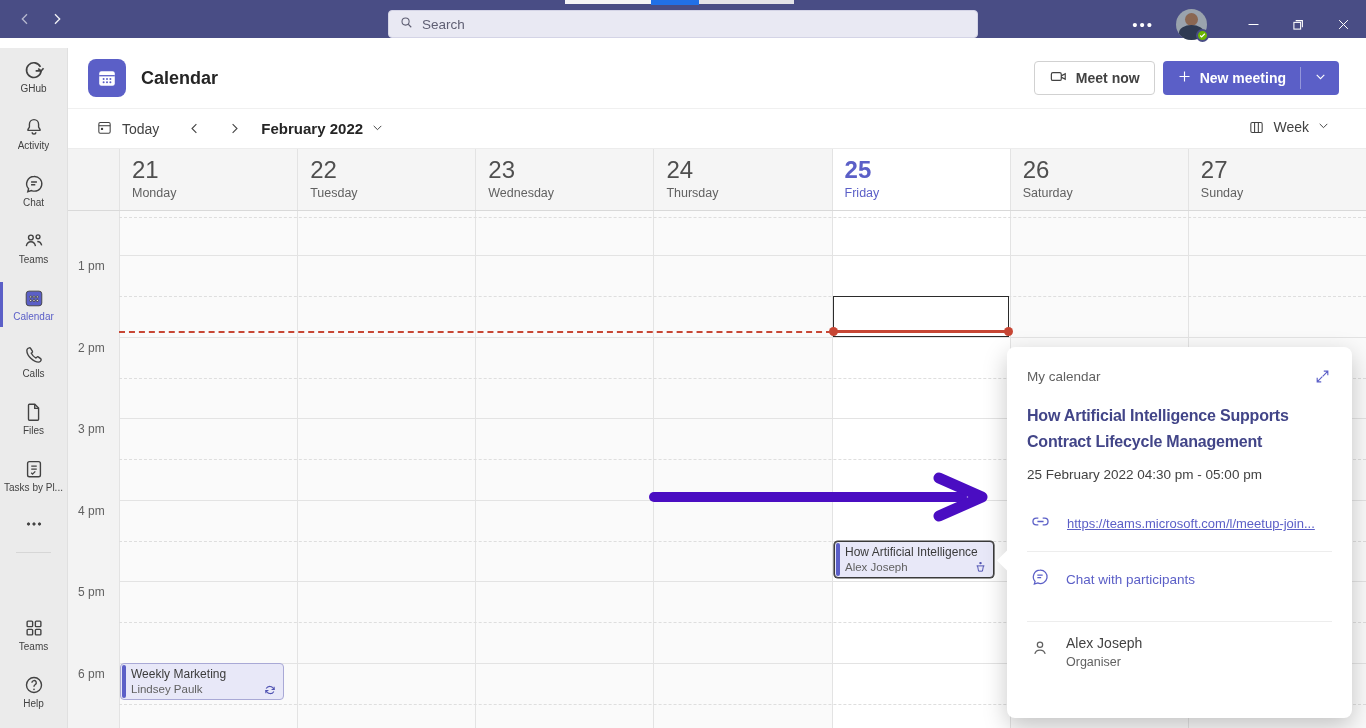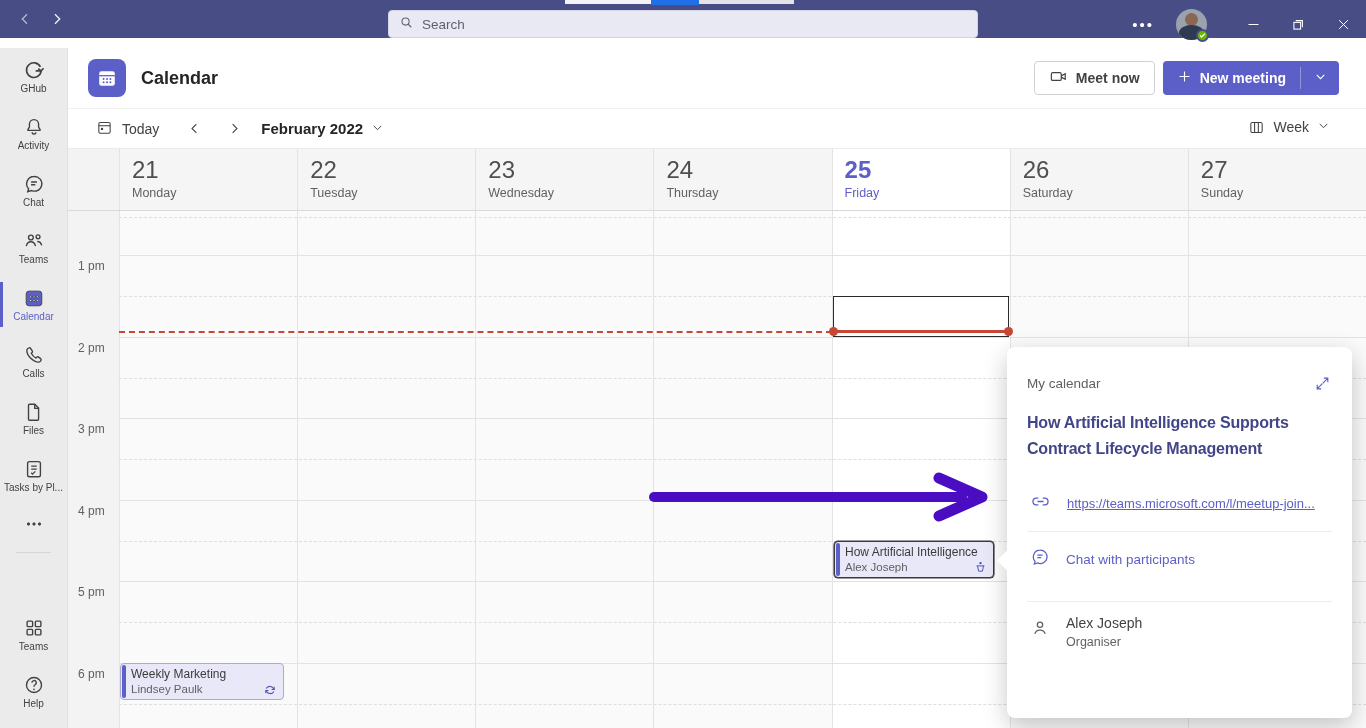--- a/index.html
+++ b/index.html
@@ -109,21 +109,21 @@
   .event-mini-icon svg { stroke:#4f52b2; }
   .ev-ai { left:766px; top:330px; width:160px; }
   .ev-weekly { left:52px; top:452px; width:164px; }
 
   
   .big-arrow { position:absolute; left:640px; top:470px; z-index:40; pointer-events:none; }
   .big-arrow path { stroke:var(--arrow); fill:none; stroke-linecap:round; stroke-linejoin:round; }
 
   
   .popup { position:absolute; left:1007px; top:347px; width:345px; height:371px; background:#fff;
-    border-radius:8px; box-shadow:0 8px 24px rgba(0,0,0,.22); z-index:30; padding:26px 20px 0; }
+    border-radius:8px; box-shadow:0 8px 24px rgba(0,0,0,.22); z-index:30; padding:19px 20px 0; }
   .popup-notch { position:absolute; left:-7px; top:206px; width:15px; height:15px; background:#fff;
     transform:rotate(45deg); }
   .popup-row1 { display:flex; align-items:center; justify-content:space-between; }
   .popup-context { font-size:13.5px; color:#616161; }
   .popup-expand { width:20px; height:20px; display:flex; align-items:center; justify-content:center; cursor:pointer; }
   .popup-expand svg { stroke:var(--accent); }
   .popup-title { margin-top:17px; font-size:16px; font-weight:700; letter-spacing:-.2px; line-height:26px;
     color:var(--title); }
   .popup-datetime { margin-top:12px; font-size:13.5px; color:#424242; }
   .popup-btns { margin-top:18px; display:flex; gap:14px; }
@@ -535,20 +535,21 @@
     <div class="popup-notch"></div>
     <div class="popup-row1">
       <span class="popup-context">My calendar</span>
       <span class="popup-expand">
         <svg width="17" height="17" viewBox="0 0 24 24" fill="none" stroke-width="1.6">
           <path d="M13.8 4.5h5.7v5.7M19.2 4.8l-6.9 6.9M10.2 19.5H4.5v-5.7M4.8 19.2l6.9-6.9"></path>
           </svg>
       </span>
     </div>
     <div class="popup-title">How Artificial Intelligence Supports Contract Lifecycle Management</div>
+    <div class="popup-datetime">25 February 2022 04:30 pm - 05:00 pm</div>
     <div class="popup-link-row">
       <span>
         <svg width="21" height="21" viewBox="0 0 24 24" fill="none" stroke-width="1.5">
           <path d="M9.5 8.2H7.2a3.8 3.8 0 000 7.6h2.3M14.5 8.2h2.3a3.8 3.8 0 010 7.6h-2.3M8.5 12h7"></path>
           </svg>
       </span>
       <span class="popup-link">https://teams.microsoft.com/l/meetup-join...</span>
     </div>
     <div class="popup-divider"></div>
     <div class="popup-chat-row">

